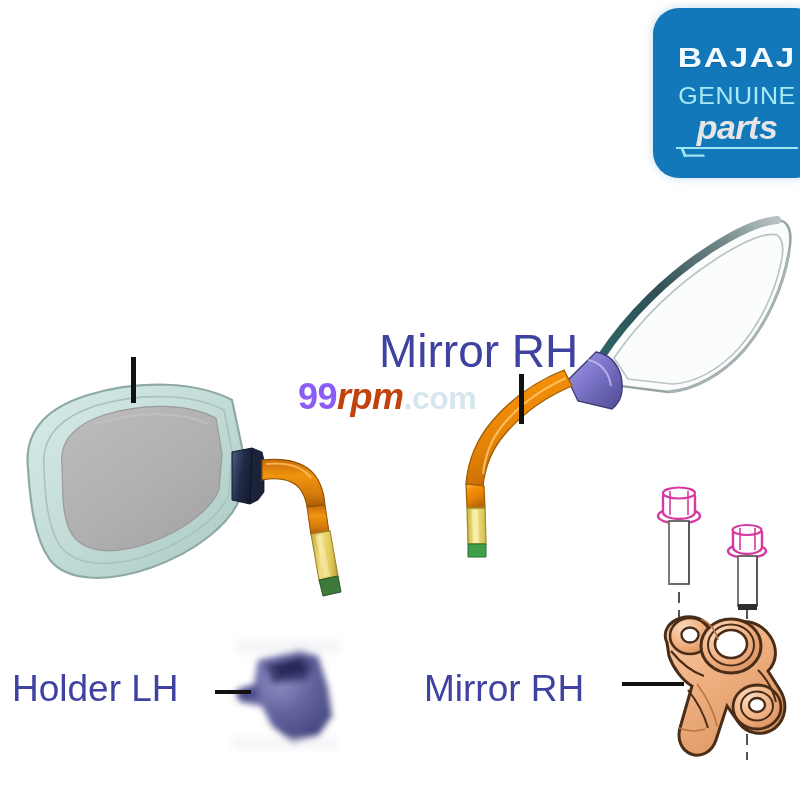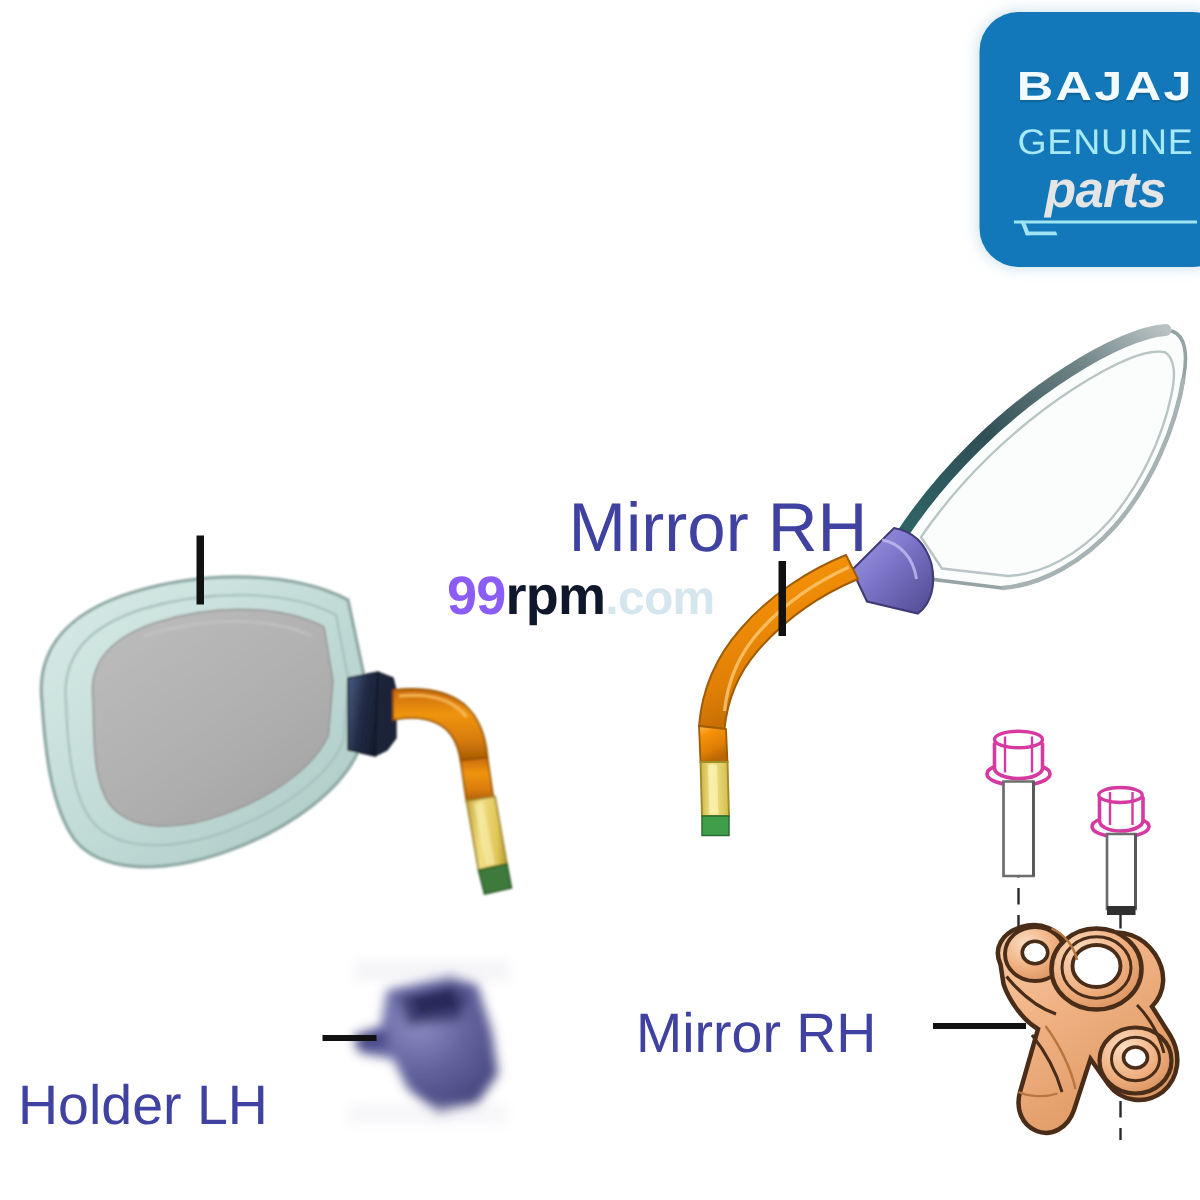--- a/index.html
+++ b/index.html
@@ -94,34 +94,34 @@
     left: 298px;
     top: 376px;
     font-family: "Liberation Sans", sans-serif;
     font-size: 36px;
     font-weight: bold;
     letter-spacing: -0.5px;
     white-space: nowrap;
     user-select: none;
   }
   .wm-99   { color: #8b5cf6; }
-  .wm-rpm  { color: #0f172a; }
+  .wm-rpm  { color: #c2410c; font-style: italic; }
   .wm-com  { color: #d6e6ef; font-size: 32px; font-weight: bold; }
 
   
   .label {
     position: absolute;
     font-family: "Liberation Sans", sans-serif;
     color: #3f42a0;
     white-space: nowrap;
     line-height: 1;
   }
   #label-mirror-lh { left: 48px;  top: 308px; font-size: 40px; }
   #label-mirror-rh { left: 379px; top: 328px; font-size: 46px; }
-  #label-holder-lh { left: 12px;  top: 670px; font-size: 37px; margin-top: 48px; }
+  #label-holder-lh { left: 12px;  top: 670px; font-size: 37px; }
   #label-holder-rh { left: 424px; top: 670px; font-size: 37px; }
 
   .leader {
     position: absolute;
     background: #111111;
   }
   .leader-v { width: 5px; }
   .leader-h { height: 4px; }
 
   #leader-mirror-lh { left: 131px; top: 357px; height: 46px; }

